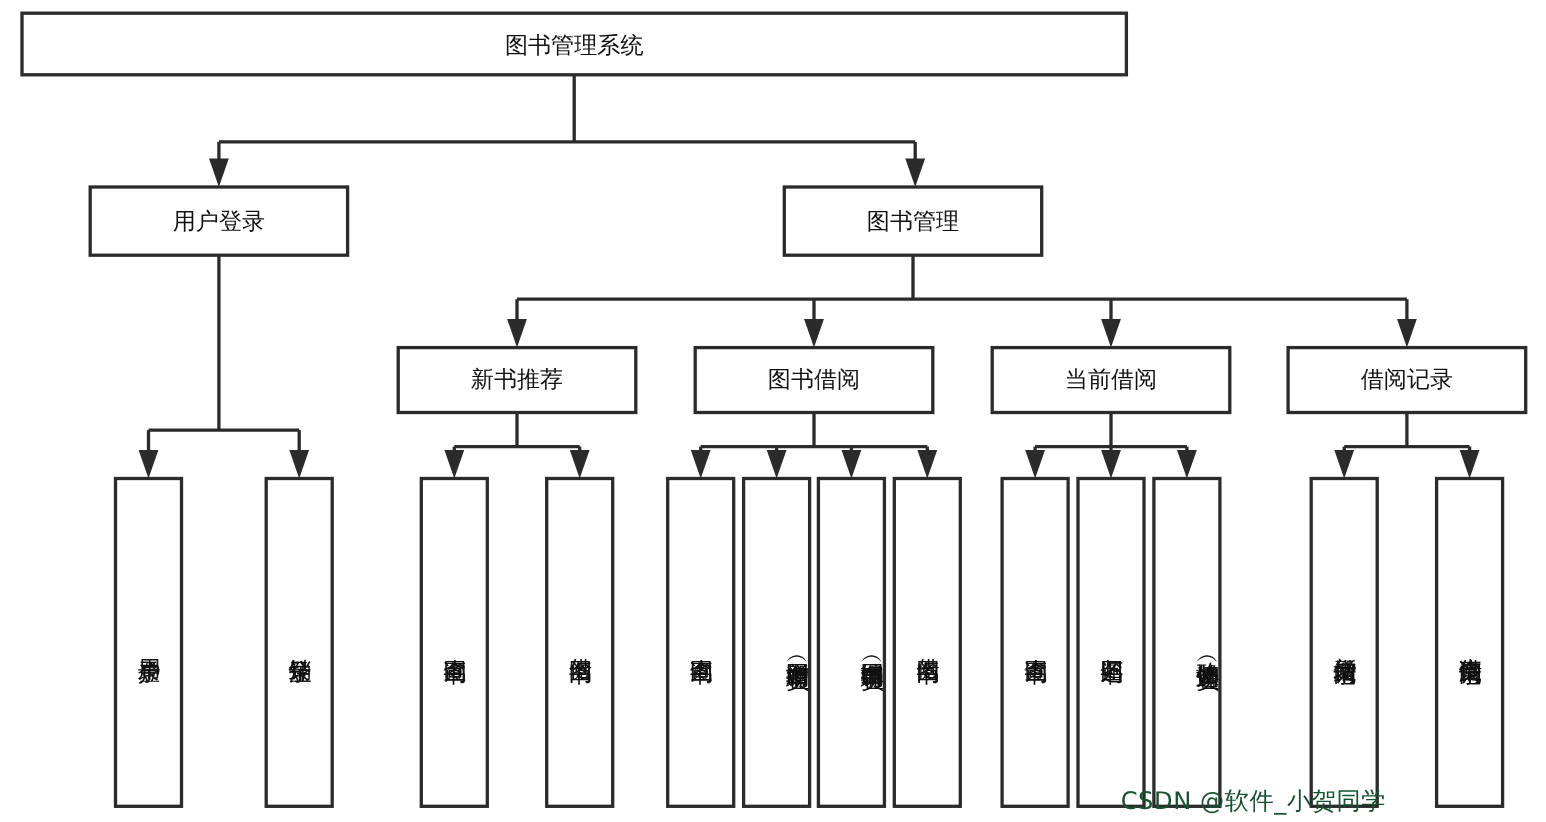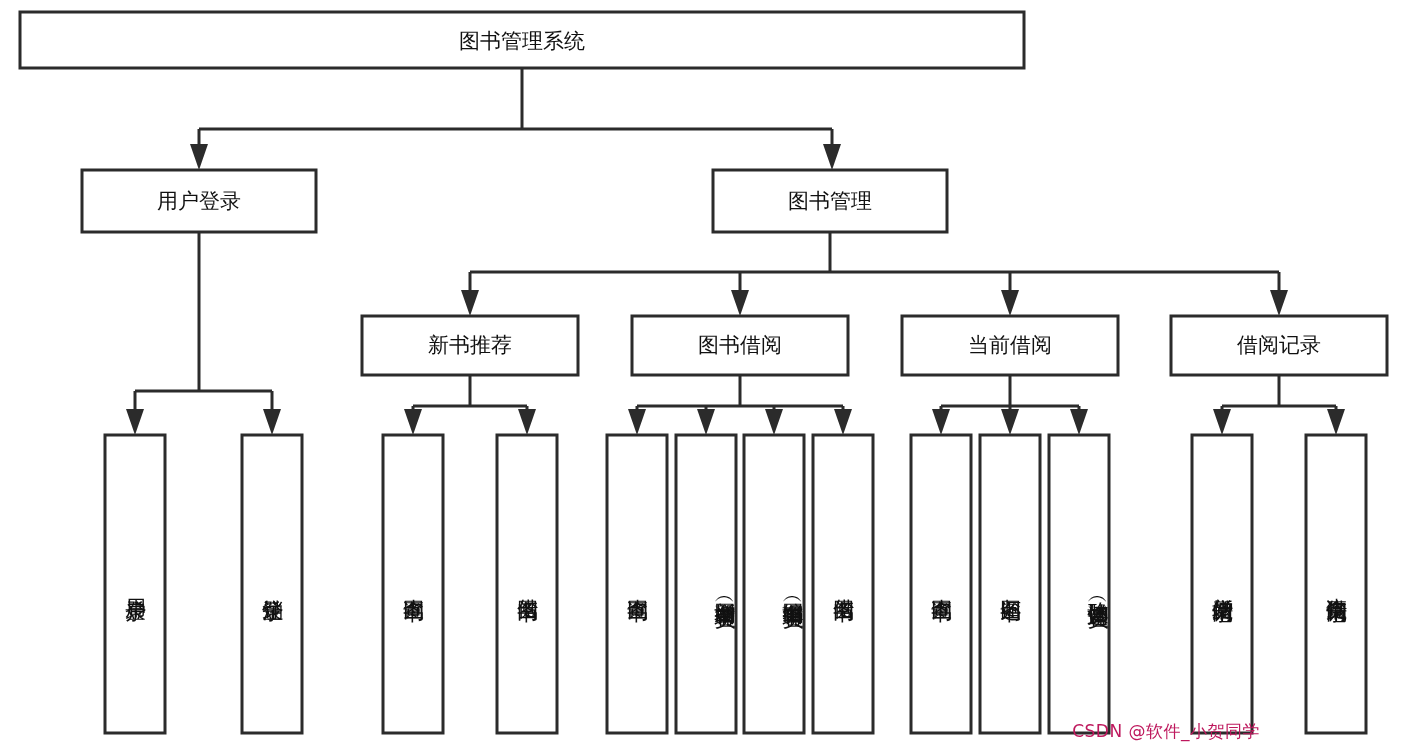--- a/index.html
+++ b/index.html
@@ -48,22 +48,22 @@
     font-size: 21px;
     fill: #111111;
     text-anchor: middle;
     dominant-baseline: middle;
   }
   .watermark-text {
     position: absolute;
     right: 8px;
     bottom: 4px;
     font-family: "DejaVu Sans", "Liberation Sans", sans-serif;
-    font-size: 17px;
-    color: #be185d;
+    font-size: 22px;
+    color: #14532d;
     white-space: nowrap;
     letter-spacing: 0.5px;
     user-select: none;
   }
   .vlabel {
     position: absolute;
     font-family: "DejaVu Sans", "Liberation Sans", sans-serif;
     font-size: 21px;
     color: #111111;
     writing-mode: vertical-rl;

